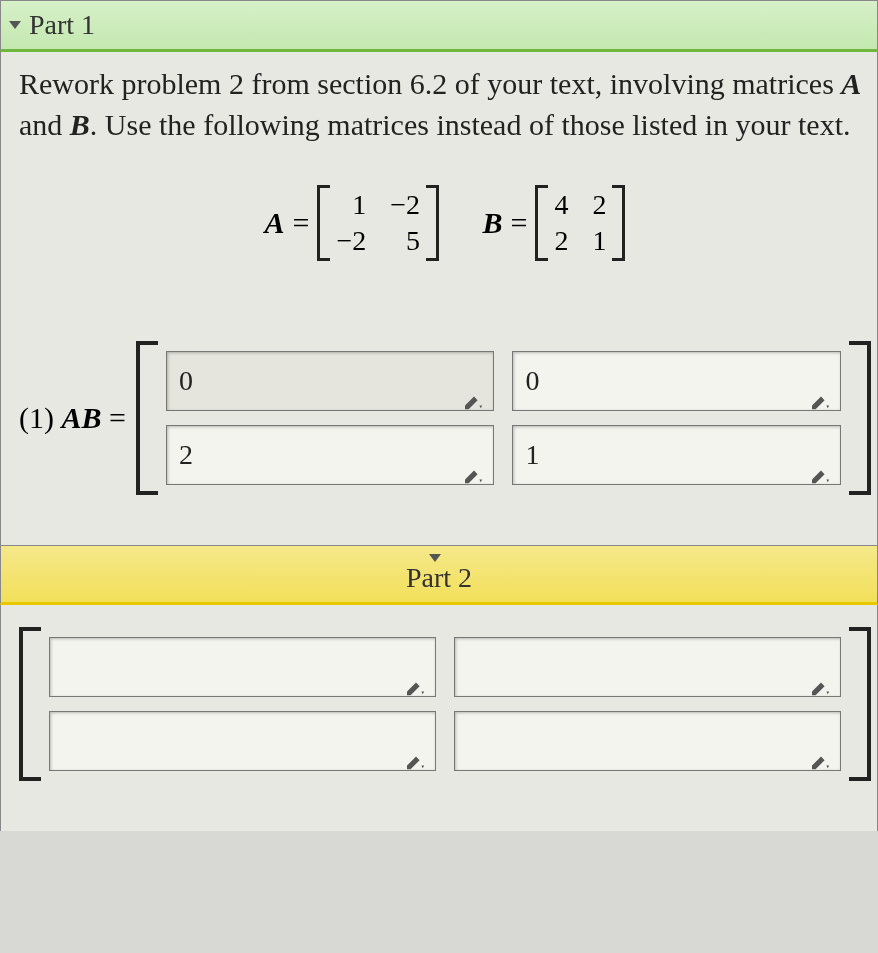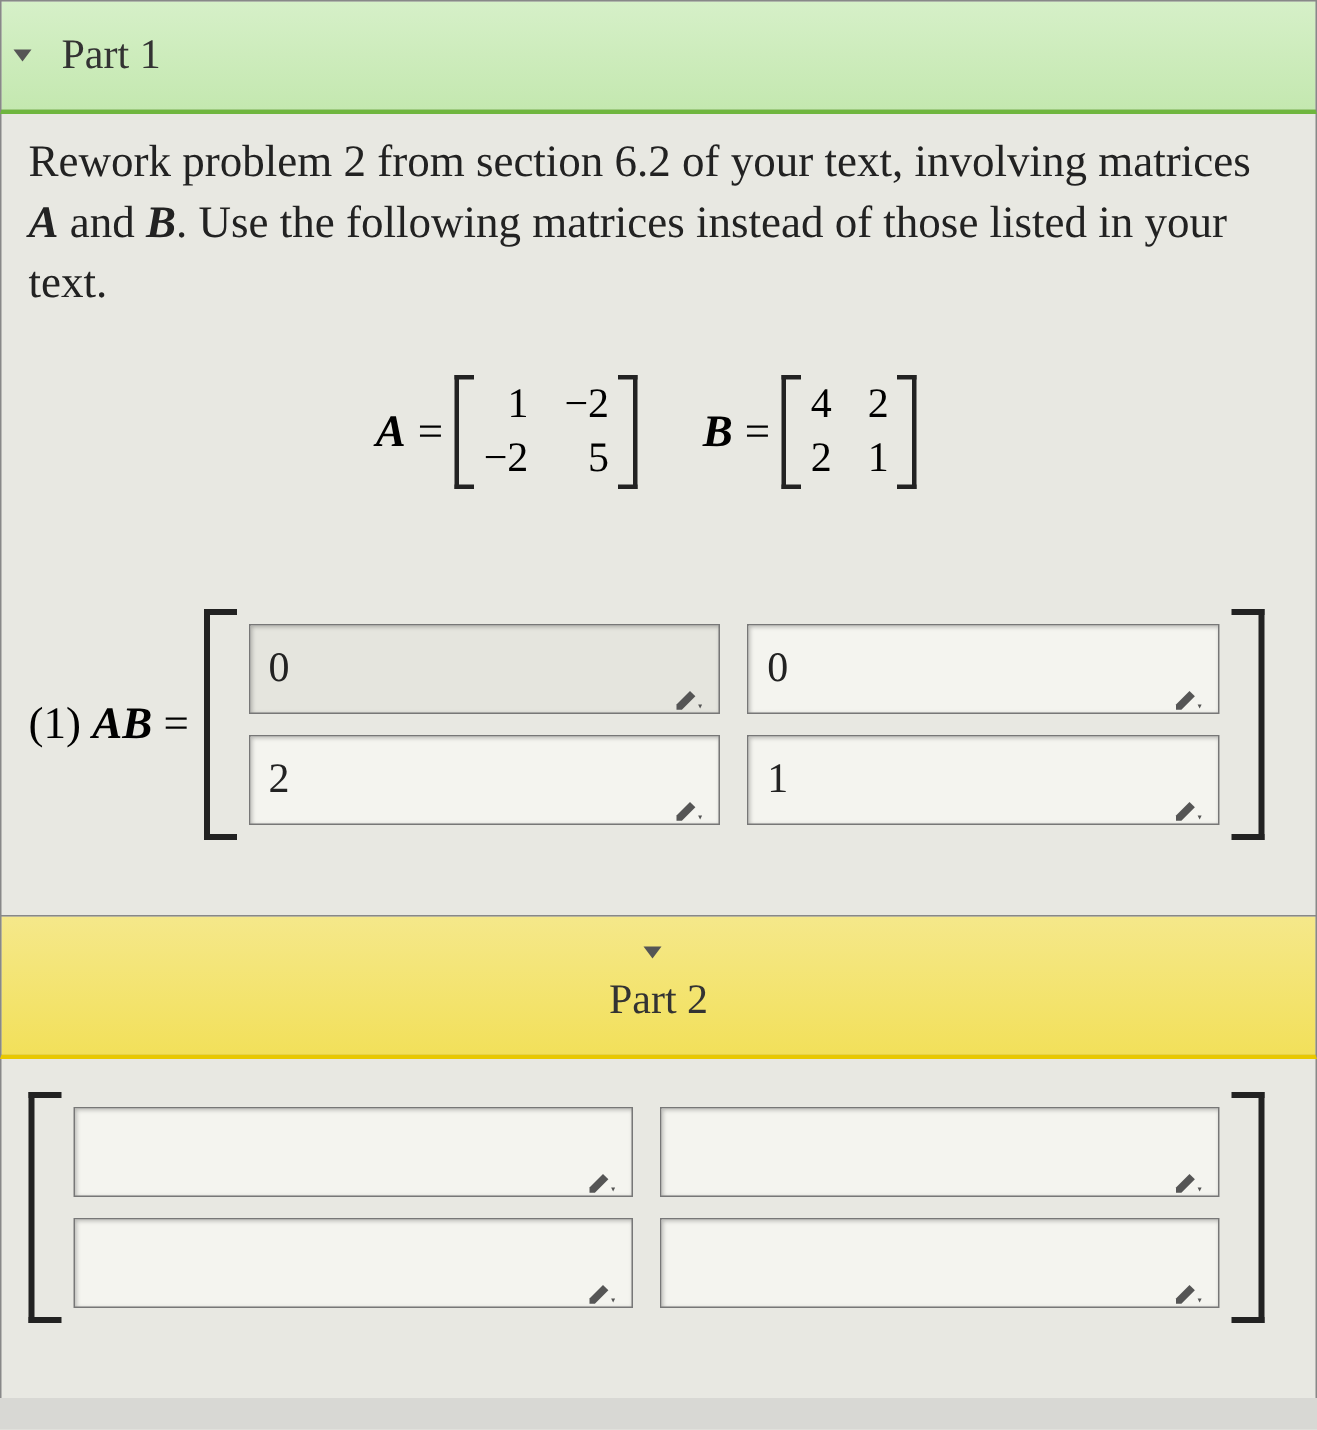--- a/index.html
+++ b/index.html
@@ -5,45 +5,44 @@
   body {
     margin: 0;
     padding: 0;
     font-family: Georgia, 'Times New Roman', serif;
     background: #d8d8d4;
     width: 878px;
   }
   .part-header {
     display: flex;
     align-items: center;
-    padding: 20px 8px;
+    padding: 8px 8px;
     font-size: 28px;
     color: #333;
     border: 1px solid #888;
-    gap: 12px;
   }
   .part-header.green {
     background: linear-gradient(#d6f0c8, #c4e8b0);
     border-bottom: 3px solid #6fb63e;
   }
   .part-header.yellow {
     background: linear-gradient(#f5e88a, #f2e05a);
     border-bottom: 3px solid #e8c800;
     flex-direction: column;
   }
   .caret {
     width: 0; height: 0;
     border-left: 6px solid transparent;
     border-right: 6px solid transparent;
     border-top: 8px solid #555;
     margin-right: 8px;
   }
   .content {
     background: #e8e8e2;
-    padding: 12px 34px 30px 18px;
+    padding: 12px 6px 30px 18px;
     border-left: 1px solid #888;
     border-right: 1px solid #888;
   }
   .problem-text {
     font-size: 30px;
     color: #222;
     line-height: 1.35;
     margin-bottom: 40px;
   }
   .problem-text i { font-style: italic; font-weight: bold; }

